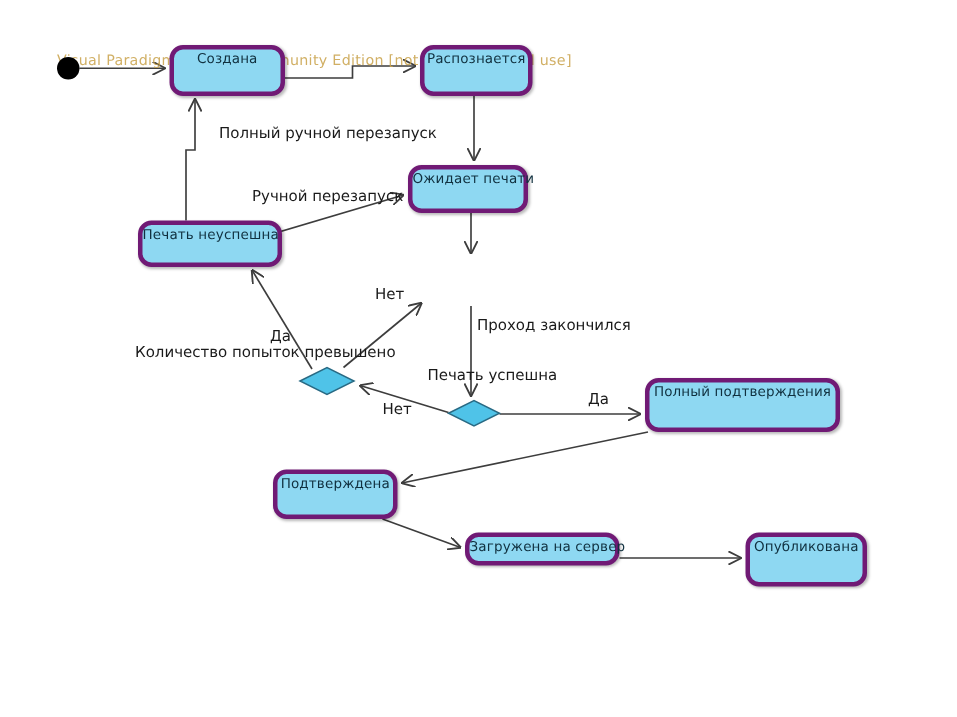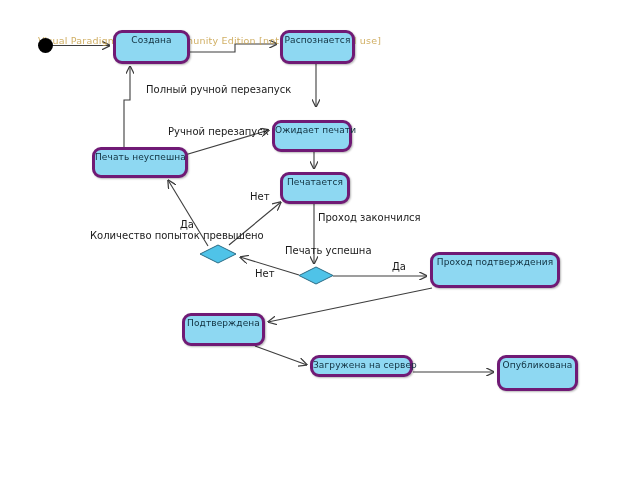--- a/index.html
+++ b/index.html
@@ -122,34 +122,31 @@
   <div class="start-node" style="left:38px; top:38px;"></div>
 
   <div class="state-box" style="left:113px; top:30px; width:77px; height:34px;">
     <div class="state-label">Создана</div>
   </div>
 
   <div class="state-box" style="left:280px; top:30px; width:75px; height:34px;">
     <div class="state-label">Распознается</div>
   </div>
 
-  <div class="state-box" style="left:272px; top:120px; width:80px; height:32px;">
+  <div class="state-box" style="left:272px; top:110px; width:80px; height:32px;">
     <div class="state-label">Ожидает печати</div>
   </div>
 
   <div class="state-box" style="left:72px; top:147px; width:96px; height:31px;margin-left:20px;">
     <div class="state-label">Печать неуспешна</div>
   </div>
 
-  <div class="state-box" style="left:280px; top:172px; width:70px; height:32px;">
-    <div class="state-label">Печатается</div>
-  </div>
 
   <div class="state-box" style="left:430px; top:252px; width:130px; height:36px;">
-    <div class="state-label">Проход подтверждения</div>
+    <div class="state-label">Полный подтверждения</div>
   </div>
 
   <div class="state-box" style="left:182px; top:313px; width:83px; height:33px;">
     <div class="state-label">Подтверждена</div>
   </div>
 
   <div class="state-box" style="left:310px; top:355px; width:103px; height:22px;">
     <div class="state-label">Загружена на сервер</div>
   </div>
 

